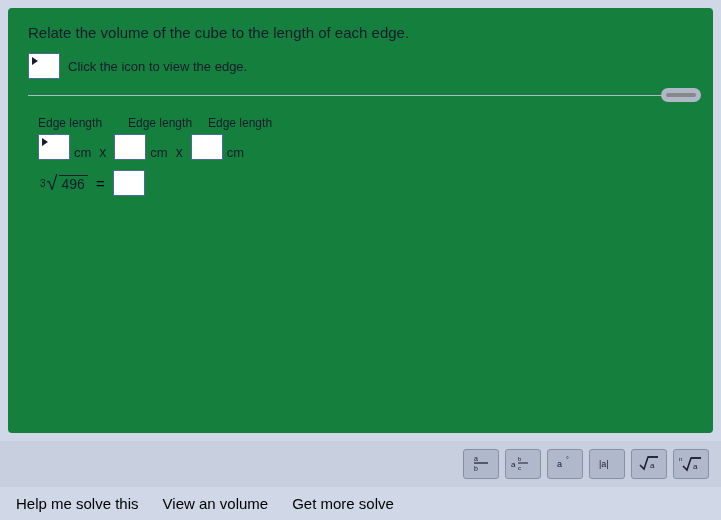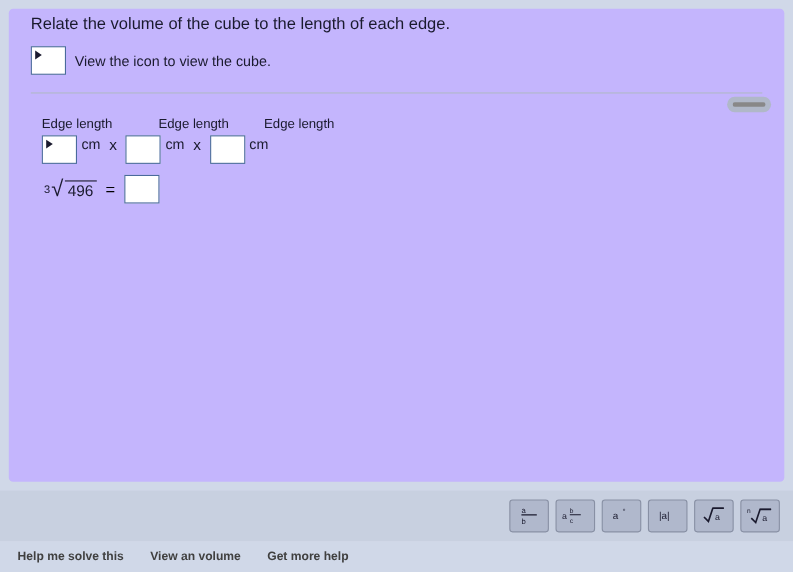--- a/index.html
+++ b/index.html
@@ -20,24 +20,24 @@
     .main-container {
       width: 721px;
       height: 520px;
       display: flex;
       flex-direction: column;
       background: #d0d8e8;
     }
 
     .content-area {
       flex: 1;
-      background: #c4b5fd;
+      background: #15803d;
       margin: 8px;
       border-radius: 4px;
-      padding: 5px 20px;
+      padding: 16px 20px;
       position: relative;
     }
 
     .problem-title {
       font-size: 15px;
       color: #1a1a2e;
       margin-bottom: 12px;
       font-weight: normal;
     }
 
@@ -73,37 +73,37 @@
     }
 
     .math-section {
       margin-top: 20px;
       padding-left: 10px;
     }
 
     .edge-labels-row {
       display: flex;
       align-items: flex-end;
-      gap: 16px;
+      gap: 0px;
       margin-bottom: 4px;
     }
 
     .edge-label {
       font-size: 12px;
       color: #1a1a2e;
       min-width: 80px;
     }
 
     .edge-label:first-child {
       min-width: 90px;
     }
 
     .math-row {
       display: flex;
-      align-items: flex-start;
+      align-items: flex-end;
       gap: 4px;
       margin-bottom: 10px;
     }
 
     .input-box {
       width: 32px;
       height: 26px;
       border: 1.5px solid #4a6a9c;
       background: white;
       text-align: center;
@@ -217,45 +217,45 @@
 
     .footer-row {
       background: #d0d8e8;
       padding: 8px 16px;
       display: flex;
       align-items: center;
       gap: 24px;
     }
 
     .footer-link {
-      font-size: 11px;
-      color: #404040;
+      font-size: 15px;
+      color: #000000;
       text-decoration: none;
       cursor: pointer;
-      font-weight: 700;
+      font-weight: 400;
     }
 
     sup {
       font-size: 9px;
     }
   </style>
 </head>
 <body>
 
 <div class="main-container">
 
   <div class="content-area">
 
     <div class="problem-title">Relate the volume of the cube to the length of each edge.</div>
 
     <div class="cube-icon-row">
       <div class="cursor-box">
         <div class="cursor-indicator"></div>
       </div>
-      <span class="click-instruction">View the icon to view the cube.</span>
+      <span class="click-instruction">Click the icon to view the edge.</span>
     </div>
 
     <div class="divider"></div>
 
     <div class="scroll-indicator">
       <svg width="30" height="8" viewBox="0 0 30 8">
         <rect x="0" y="2" width="30" height="4" rx="2" fill="#888"></rect>
       </svg>
     </div>
 
@@ -350,16 +350,16 @@
           <line x1="12" y1="5" x2="22" y2="5" stroke="#1a1a2e" stroke-width="1.2"></line>
           <text x="14" y="16" font-size="8" fill="#1a1a2e">a</text>
         </svg>
       </span>
     </div>
   </div>
 
   <div class="footer-row">
     <a class="footer-link">Help me solve this</a>
     <a class="footer-link">View an volume</a>
-    <a class="footer-link">Get more help</a>
+    <a class="footer-link">Get more solve</a>
   </div>
 
 </div>
 
 </body></html>

